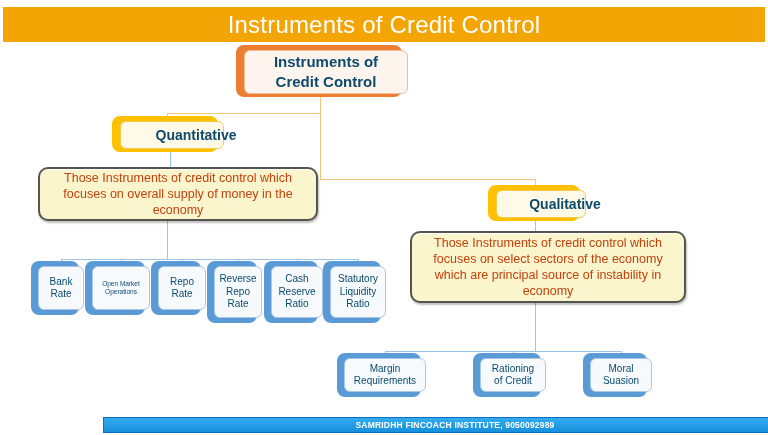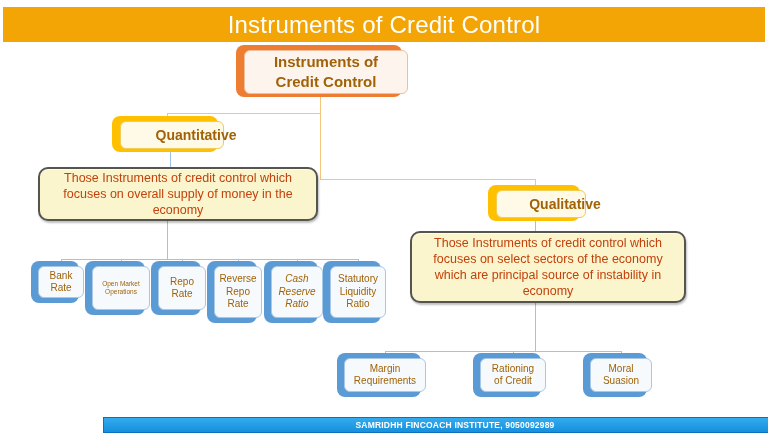--- a/index.html
+++ b/index.html
@@ -11,21 +11,21 @@
   .banner{left:3px;top:7px;width:762px;height:35px;background:#F2A504;
           display:flex;align-items:center;justify-content:center;
           color:#fff;font-size:24px;letter-spacing:.2px;}
 
   
   .node{position:absolute;}
   .node .back{position:absolute;top:-5px;left:-8px;bottom:-3px;right:6px;
               border-radius:8px;}
   .node .front{position:relative;width:100%;height:100%;border-radius:6px;
                display:flex;align-items:center;justify-content:center;
-               text-align:center;white-space:pre-line;color:#a16207;
+               text-align:center;white-space:pre-line;color:#0c4a6e;
                box-sizing:border-box;}
 
   .root-node .back{background:#ED7D31;}
   .root-node .front{background:#FDF4EE;border:1.5px solid #F2BD9A;
                     font-size:15px;font-weight:600;line-height:1.35;}
 
   .gold-node .back{background:#FFC000;}
   .gold-node .front{background:#FFFAE7;border:1.5px solid #F2CB52;
                     font-size:14px;font-weight:600;padding-left:48px;}
 
@@ -101,42 +101,42 @@
 
 <div class="node gold-node" style="left:496px;top:190px;width:90px;height:28px;">
   <div class="back"></div>
   <div class="front">Qualitative</div>
 </div>
 
 <div class="desc" style="left:410px;top:231px;width:276px;height:72px;">
   <span>Those Instruments of credit control which focuses on select sectors of the economy which are principal source of instability in economy</span>
 </div>
 
-<div class="node leaf" style="left:38px;top:266px;width:46px;height:32px;">
+<div class="node leaf" style="left:38px;top:266px;width:46px;height:44px;">
   <div class="back"></div>
   <div class="front">Bank
 Rate</div>
 </div>
 <div class="node leaf small-text" style="left:92px;top:266px;width:58px;height:44px;">
   <div class="back"></div>
   <div class="front">Open Market
 Operations</div>
 </div>
 <div class="node leaf" style="left:158px;top:266px;width:48px;height:44px;">
   <div class="back"></div>
   <div class="front">Repo
 Rate</div>
 </div>
 <div class="node leaf" style="left:214px;top:266px;width:48px;height:52px;">
   <div class="back"></div>
   <div class="front">Reverse
 Repo
 Rate</div>
 </div>
-<div class="node leaf" style="left:271px;top:266px;width:52px;height:52px;font-style:italic;">
+<div class="node leaf" style="left:271px;top:266px;width:52px;height:52px;">
   <div class="back"></div>
   <div class="front">Cash
 Reserve
 Ratio</div>
 </div>
 <div class="node leaf" style="left:330px;top:266px;width:56px;height:52px;">
   <div class="back"></div>
   <div class="front">Statutory
 Liquidity
 Ratio</div>

